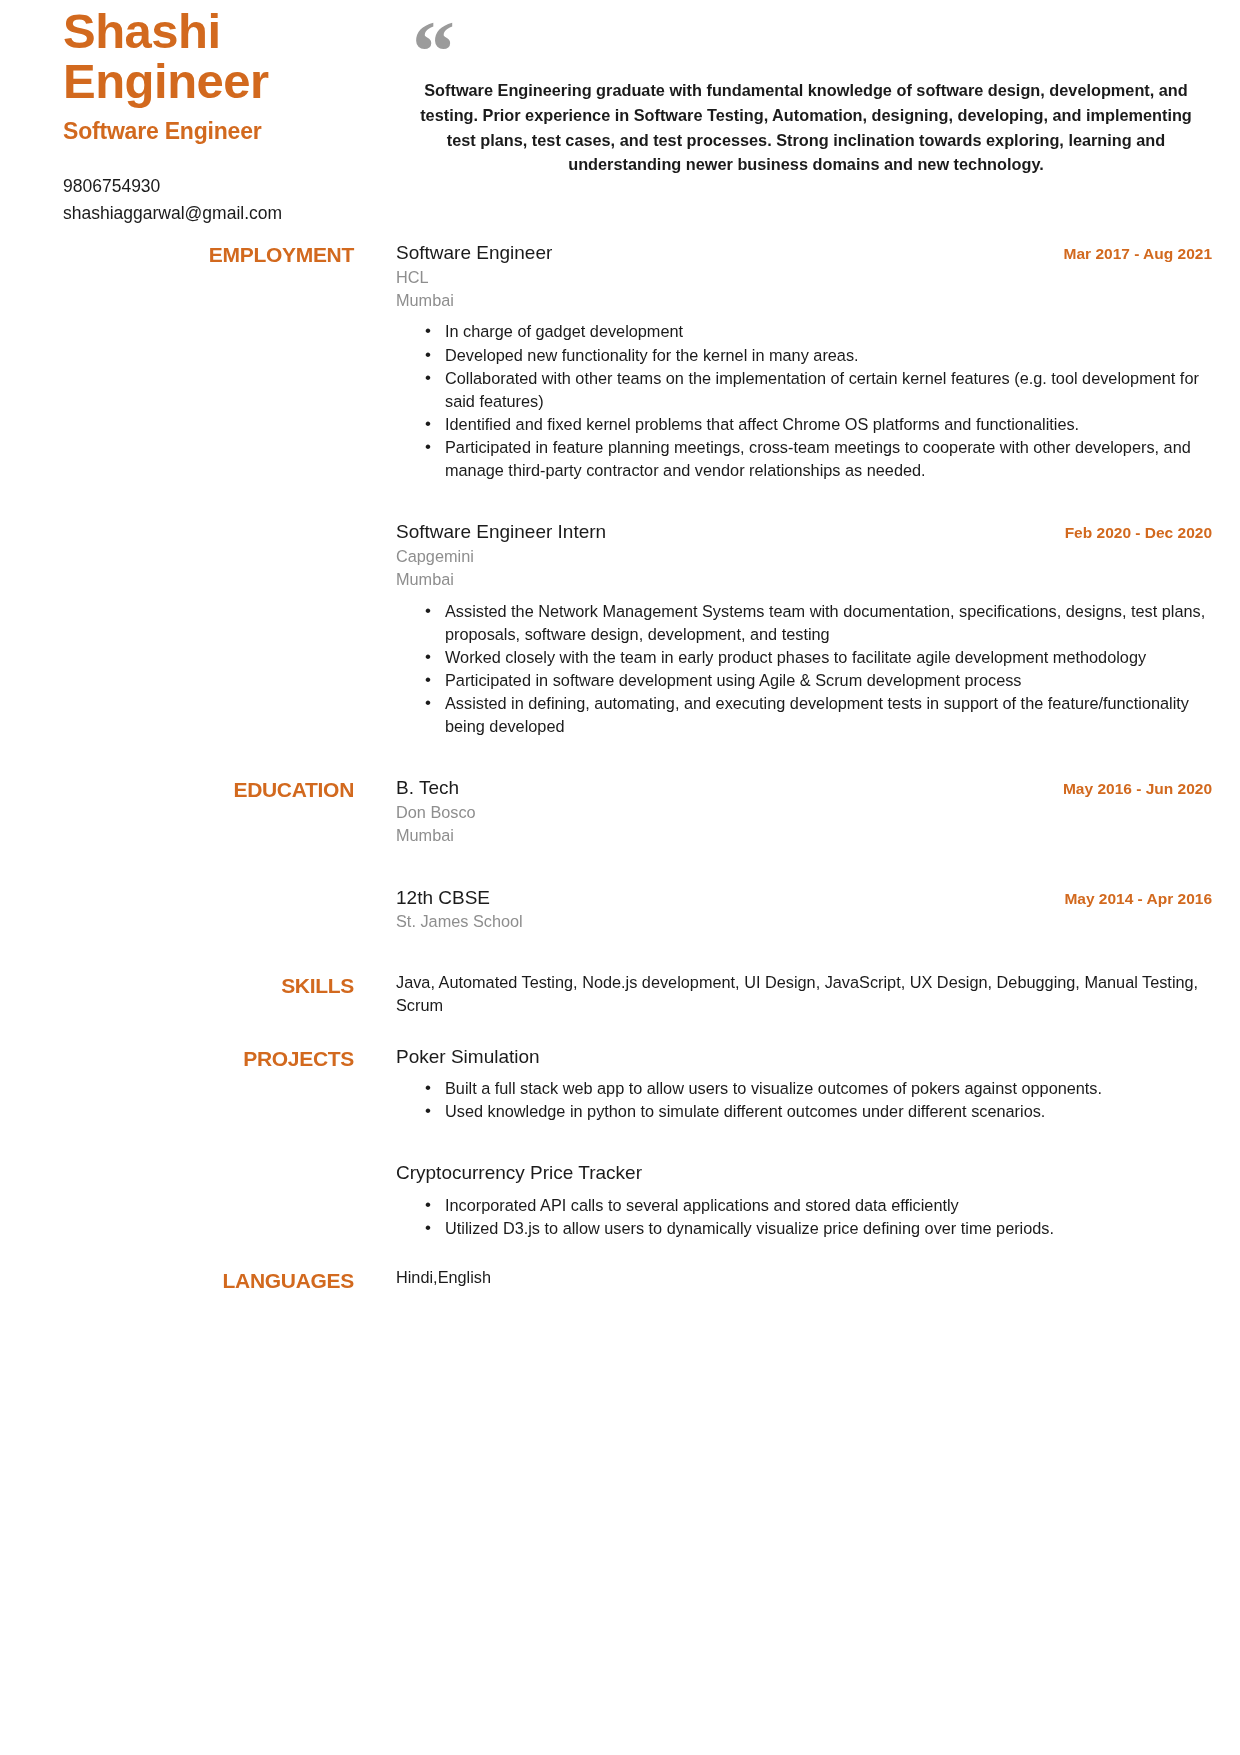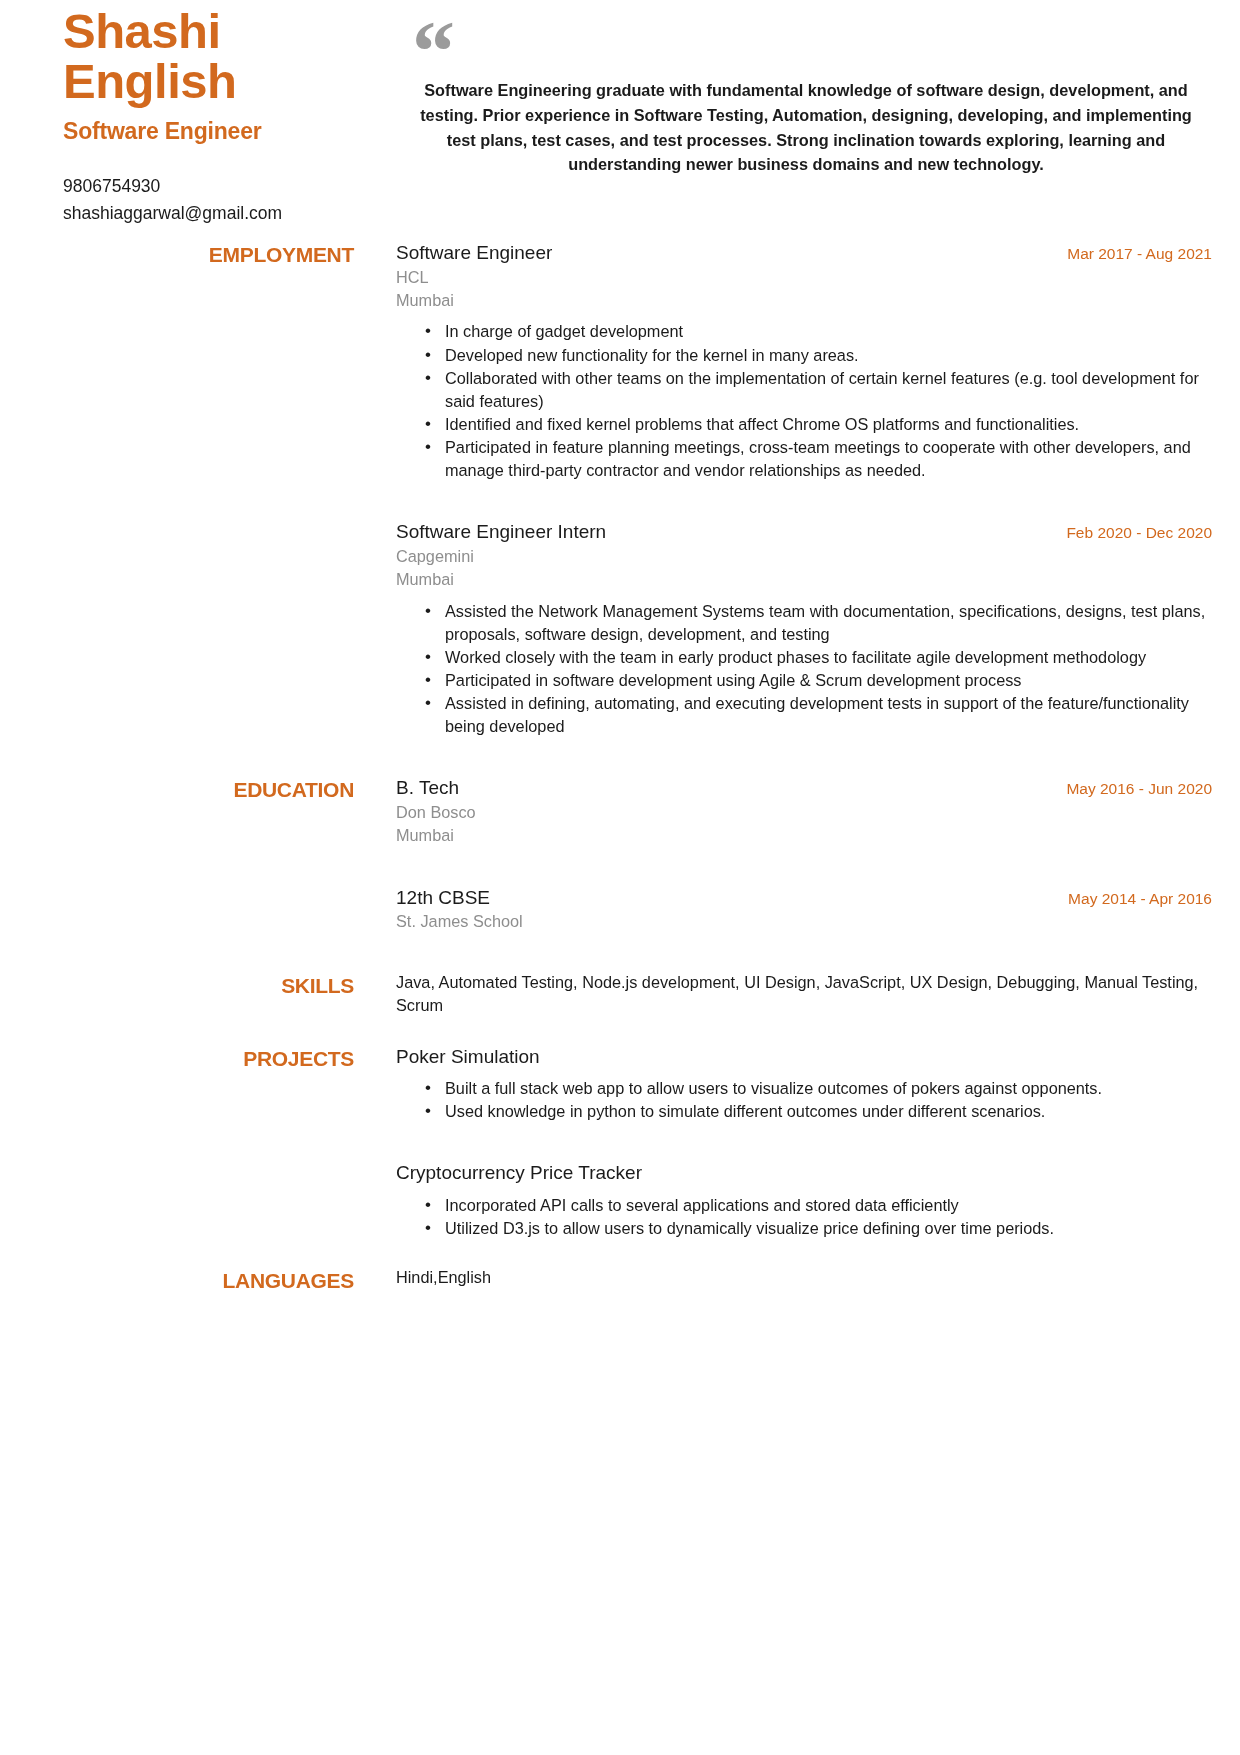--- a/index.html
+++ b/index.html
@@ -106,21 +106,21 @@
     justify-content: space-between;
     align-items: baseline;
   }
   .entry-title {
     font-size: 19px;
     color: #1b1b1b;
     line-height: 1.35;
   }
   .entry-date {
     font-size: 15.5px;
-    font-weight: normal;
+    font-weight: bold;
     color: #d2691e;
     white-space: nowrap;
     padding-left: 14px;
   }
   .entry-sub {
     font-size: 16.3px;
     color: #8e8e8e;
     line-height: 1.43;
   }
 
@@ -158,21 +158,21 @@
 </style>
 </head>
 <body>
 
 <div class="page">
 
   <div class="header">
     <div class="header-left">
       <div class="name">
         <div>Shashi</div>
-        <div>English</div>
+        <div>Engineer</div>
       </div>
       <div class="job-title">Software Engineer</div>
       <div class="contact">
         <div>9806754930</div>
         <div>shashiaggarwal@gmail.com</div>
       </div>
     </div>
     <div class="header-right">
       <div class="quote-mark">“</div>
       <div class="summary">Software Engineering graduate with fundamental knowledge of software design, development, and testing.  Prior experience in Software Testing, Automation, designing, developing, and implementing test plans, test cases, and test processes. Strong inclination towards exploring, learning and understanding newer business domains and new technology.</div>

